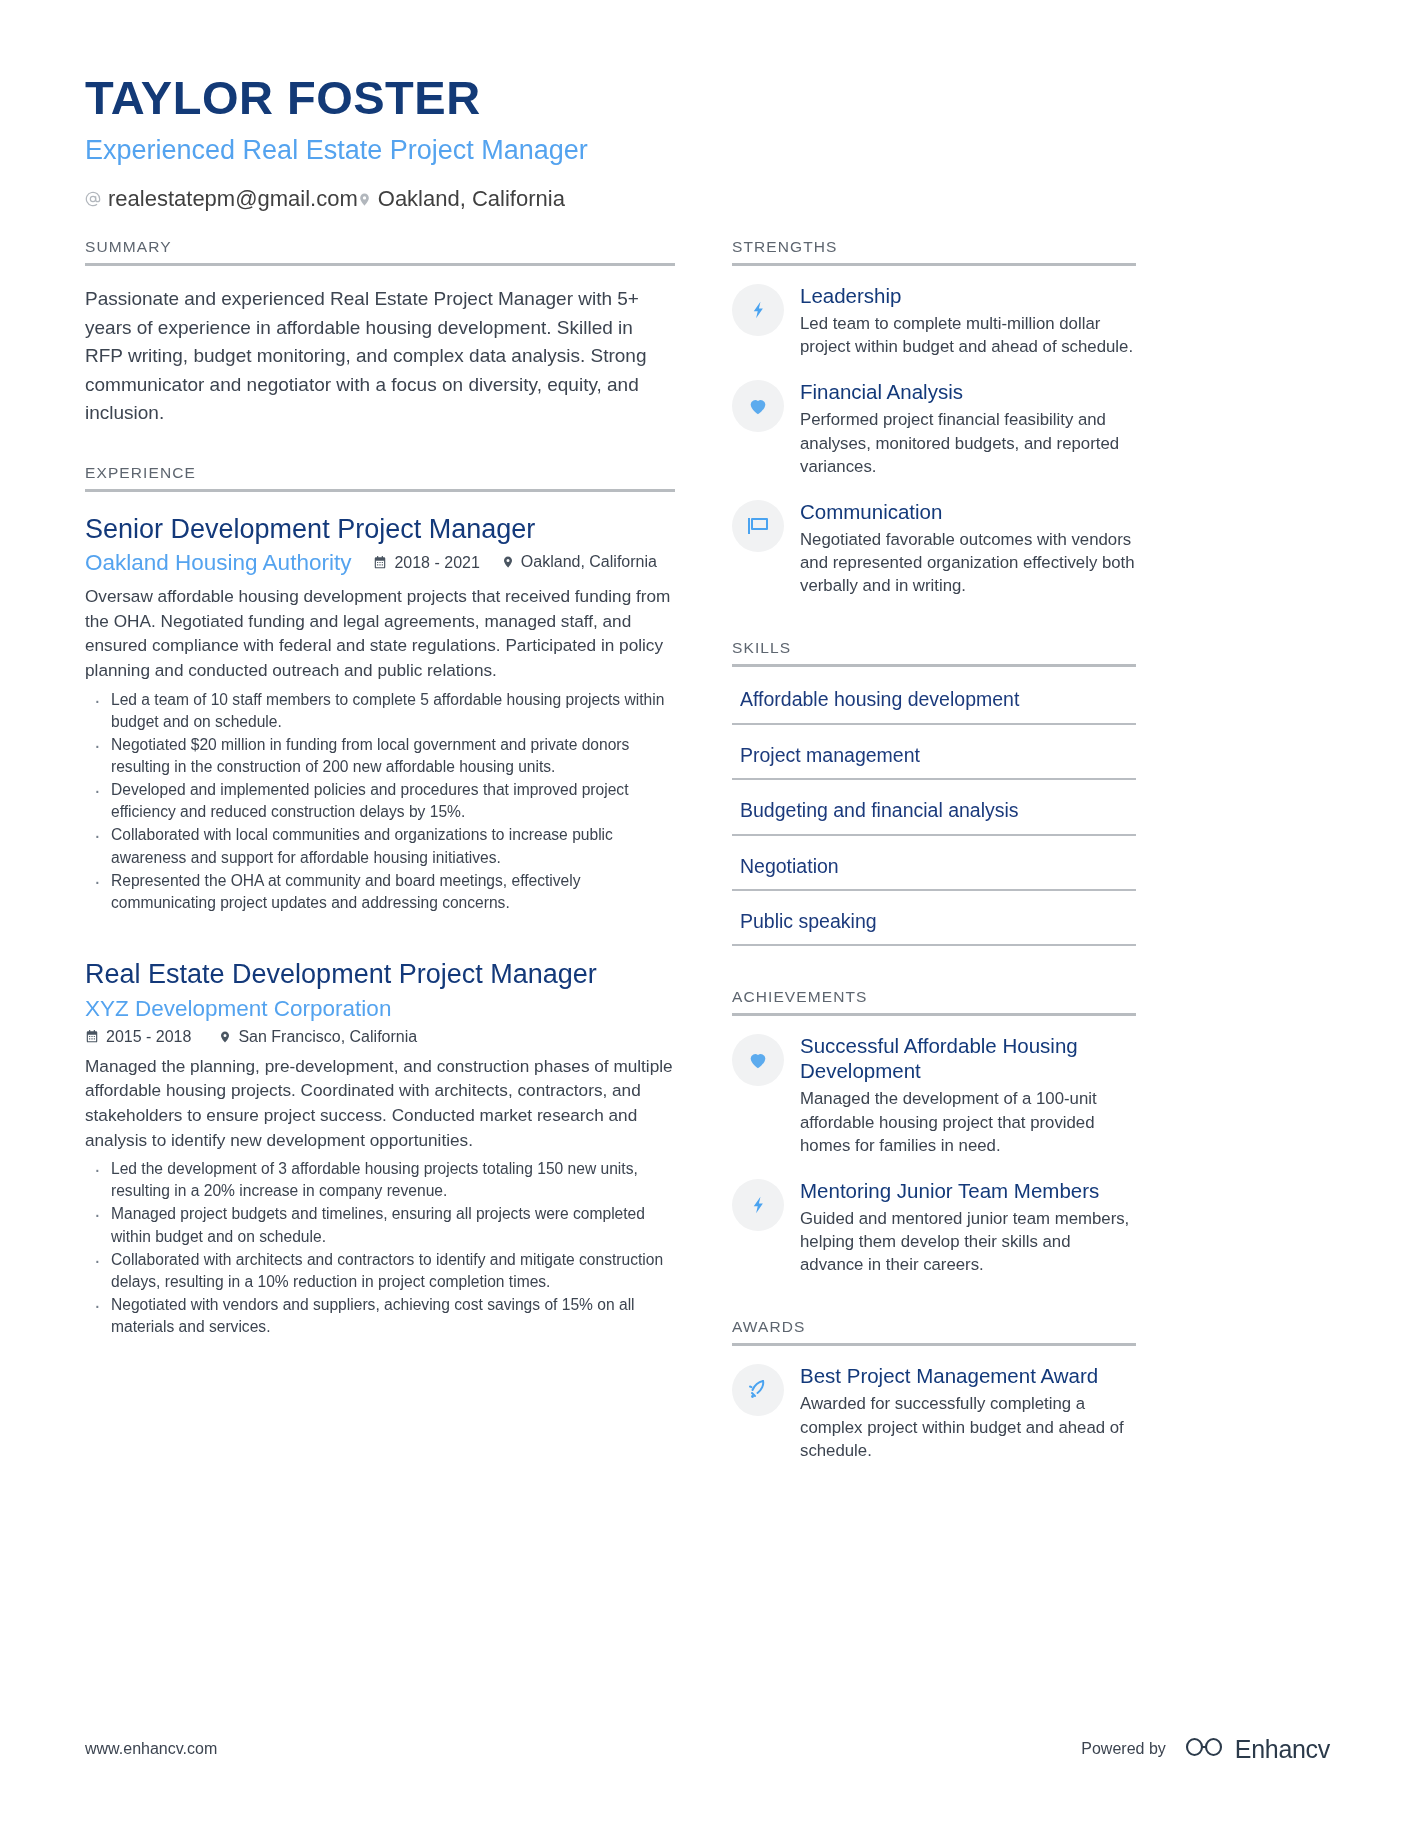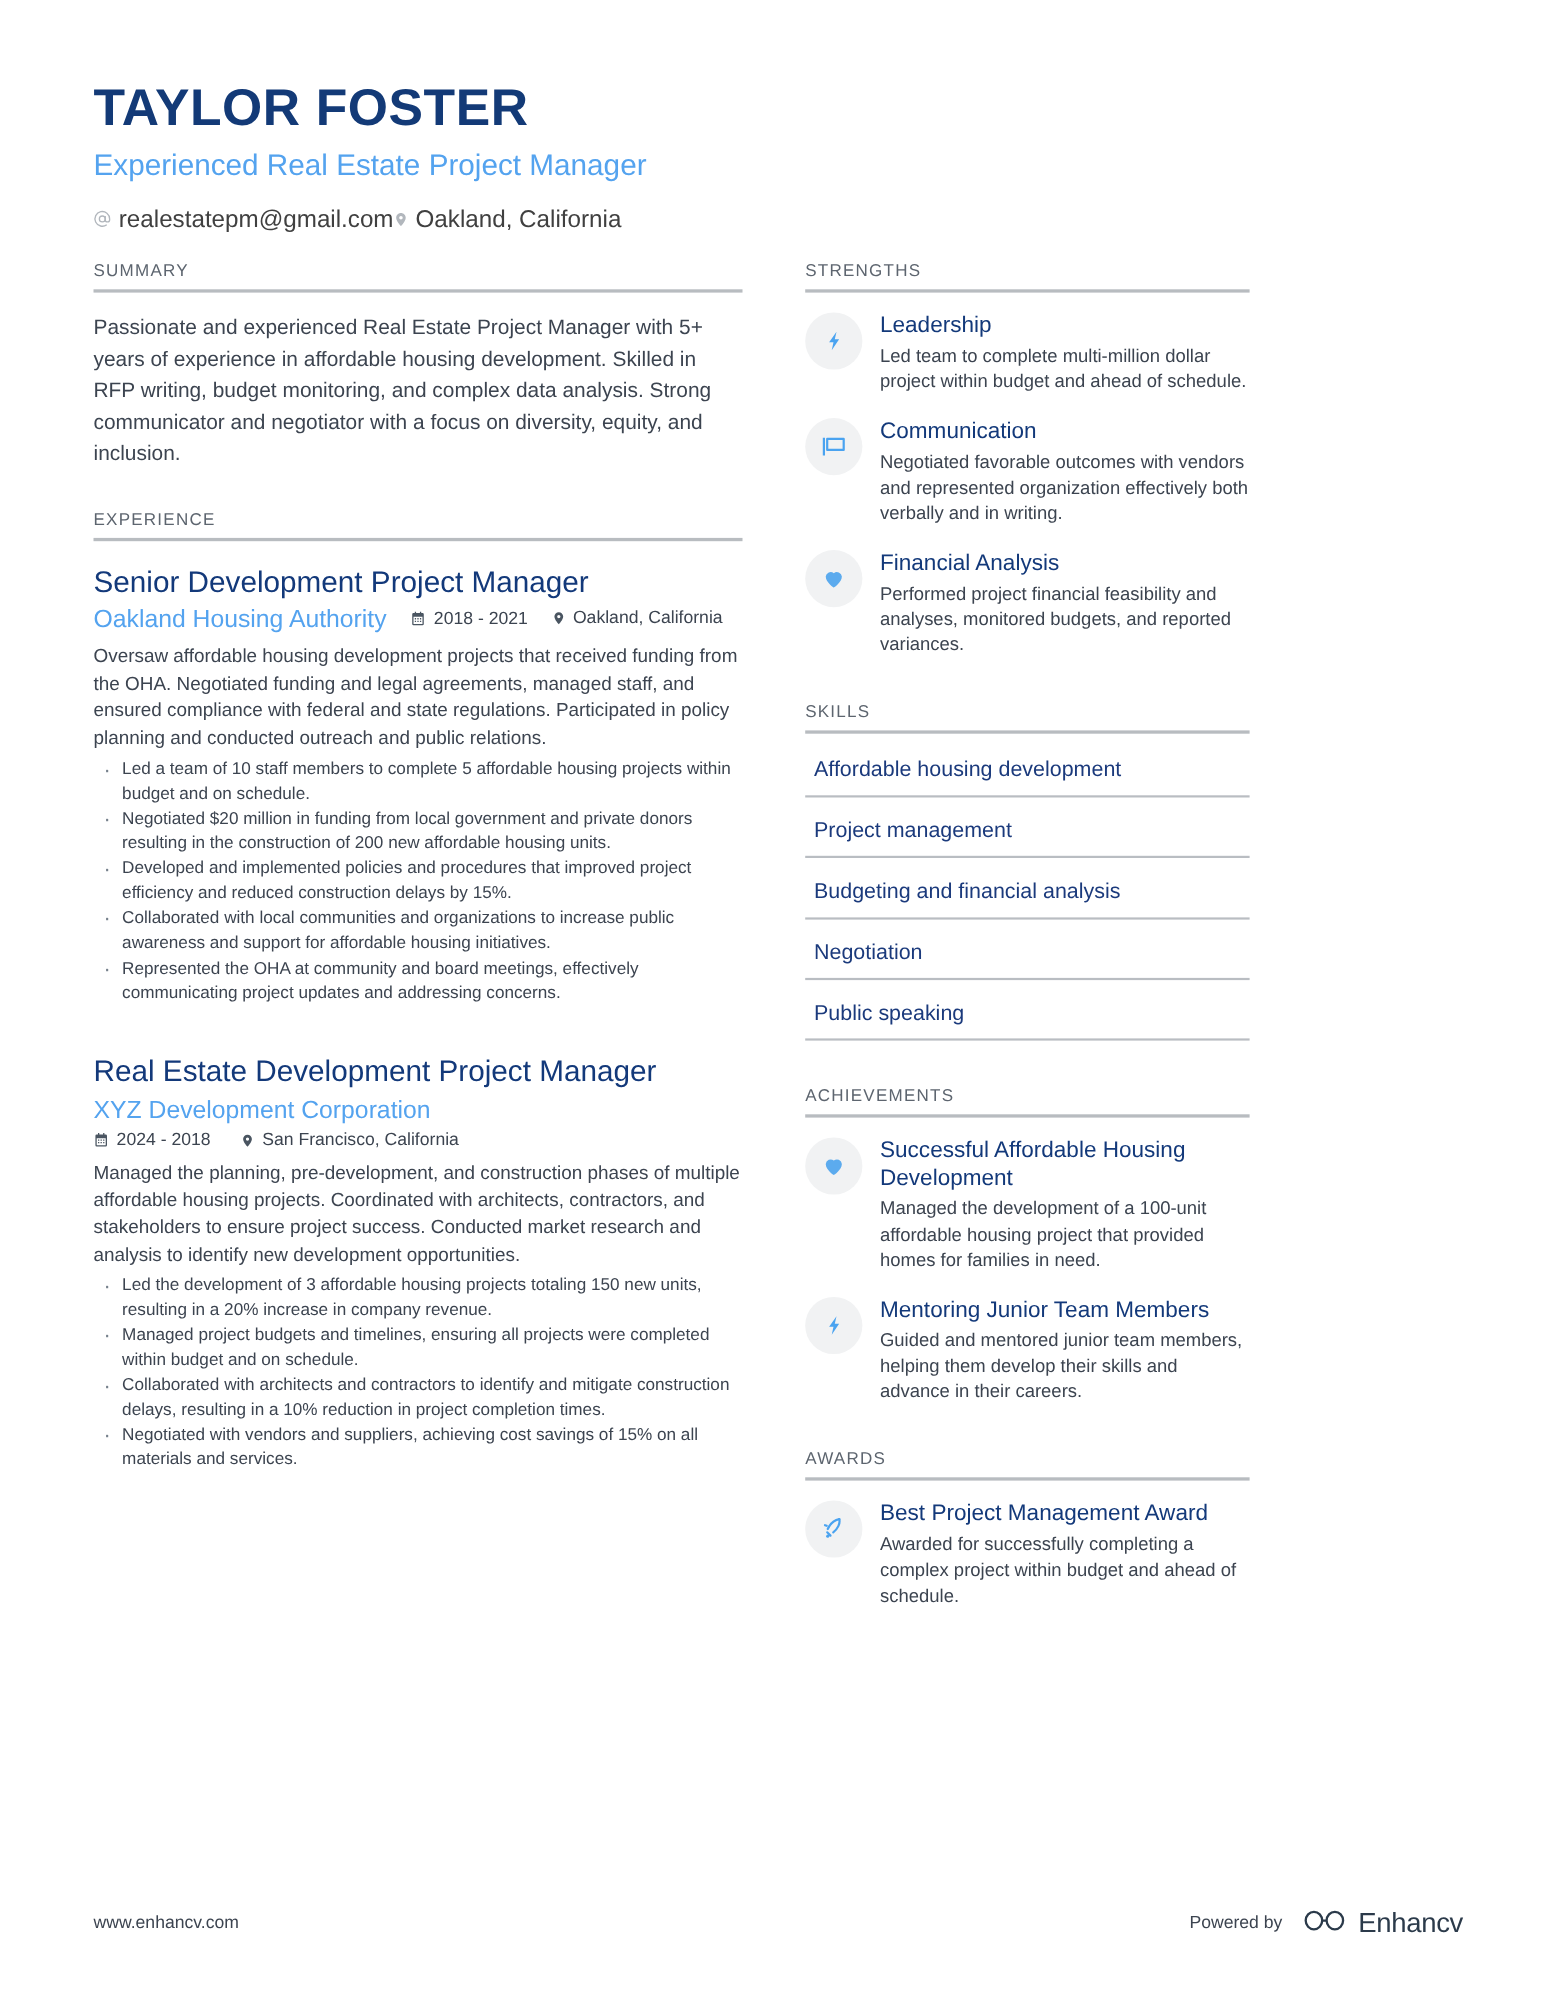--- a/index.html
+++ b/index.html
@@ -289,21 +289,21 @@
           <div style="margin-top:4px;">
             <span class="exp-company">XYZ Development Corporation</span>
           </div>
           <div class="exp-sub-row">
             <span class="exp-meta">
               <span class="ic">
                 <svg width="14" height="15" viewBox="0 0 24 24" fill="currentColor">
                   <path d="M7 1v2H5a2 2 0 0 0-2 2v15a2 2 0 0 0 2 2h14a2 2 0 0 0 2-2V5a2 2 0 0 0-2-2h-2V1h-2v2H9V1H7zm12 8v11H5V9h14zM7 11v2h2v-2H7zm4 0v2h2v-2h-2zm4 0v2h2v-2h-2zM7 15v2h2v-2H7zm4 0v2h2v-2h-2zm4 0v2h2v-2h-2z"></path>
                 </svg>
               </span>
-              <span>2024 - 2018</span>
+              <span>2015 - 2018</span>
             </span>
             <span class="exp-meta">
               <span class="ic">
                 <svg width="12" height="16" viewBox="0 0 24 24" fill="currentColor">
                   <path d="M12 1C7.6 1 4 4.6 4 9c0 6 8 14 8 14s8-8 8-14c0-4.4-3.6-8-8-8zm0 11a3 3 0 1 1 0-6 3 3 0 0 1 0 6z"></path>
                 </svg>
               </span>
               <span>San Francisco, California</span>
             </span>
           </div>
@@ -332,40 +332,40 @@
               </svg>
             </div>
             <div class="item-body">
               <div class="item-title">Leadership</div>
               <div class="item-desc">Led team to complete multi-million dollar project within budget and ahead of schedule.</div>
             </div>
           </div>
 
           <div class="item">
             <div class="icon-circle">
+              <svg width="24" height="22" viewBox="0 0 24 24" fill="#5cabee">
+                <path d="M12 21s-8-5.1-8-11A4.9 4.9 0 0 1 12 6.6 4.9 4.9 0 0 1 20 10c0 5.9-8 11-8 11z"></path>
+              </svg>
+            </div>
+            <div class="item-body">
+              <div class="item-title">Financial Analysis</div>
+              <div class="item-desc">Performed project financial feasibility and analyses, monitored budgets, and reported variances.</div>
+            </div>
+          </div>
+
+          <div class="item">
+            <div class="icon-circle">
               <svg width="26" height="22" viewBox="0 0 26 22" fill="none" stroke="#4aa3f0" stroke-width="2" stroke-linejoin="round">
                 <path d="M4 3v16"></path>
                 <path d="M7 4h15v10H7z"></path>
               </svg>
             </div>
             <div class="item-body">
               <div class="item-title">Communication</div>
               <div class="item-desc">Negotiated favorable outcomes with vendors and represented organization effectively both verbally and in writing.</div>
-            </div>
-          </div>
-
-          <div class="item">
-            <div class="icon-circle">
-              <svg width="24" height="22" viewBox="0 0 24 24" fill="#5cabee">
-                <path d="M12 21s-8-5.1-8-11A4.9 4.9 0 0 1 12 6.6 4.9 4.9 0 0 1 20 10c0 5.9-8 11-8 11z"></path>
-              </svg>
-            </div>
-            <div class="item-body">
-              <div class="item-title">Financial Analysis</div>
-              <div class="item-desc">Performed project financial feasibility and analyses, monitored budgets, and reported variances.</div>
             </div>
           </div>
 
         </div>
       </div>
 
       <div class="gap-sm"></div>
 
       <div class="section">
         <div class="sec-title">SKILLS</div>

